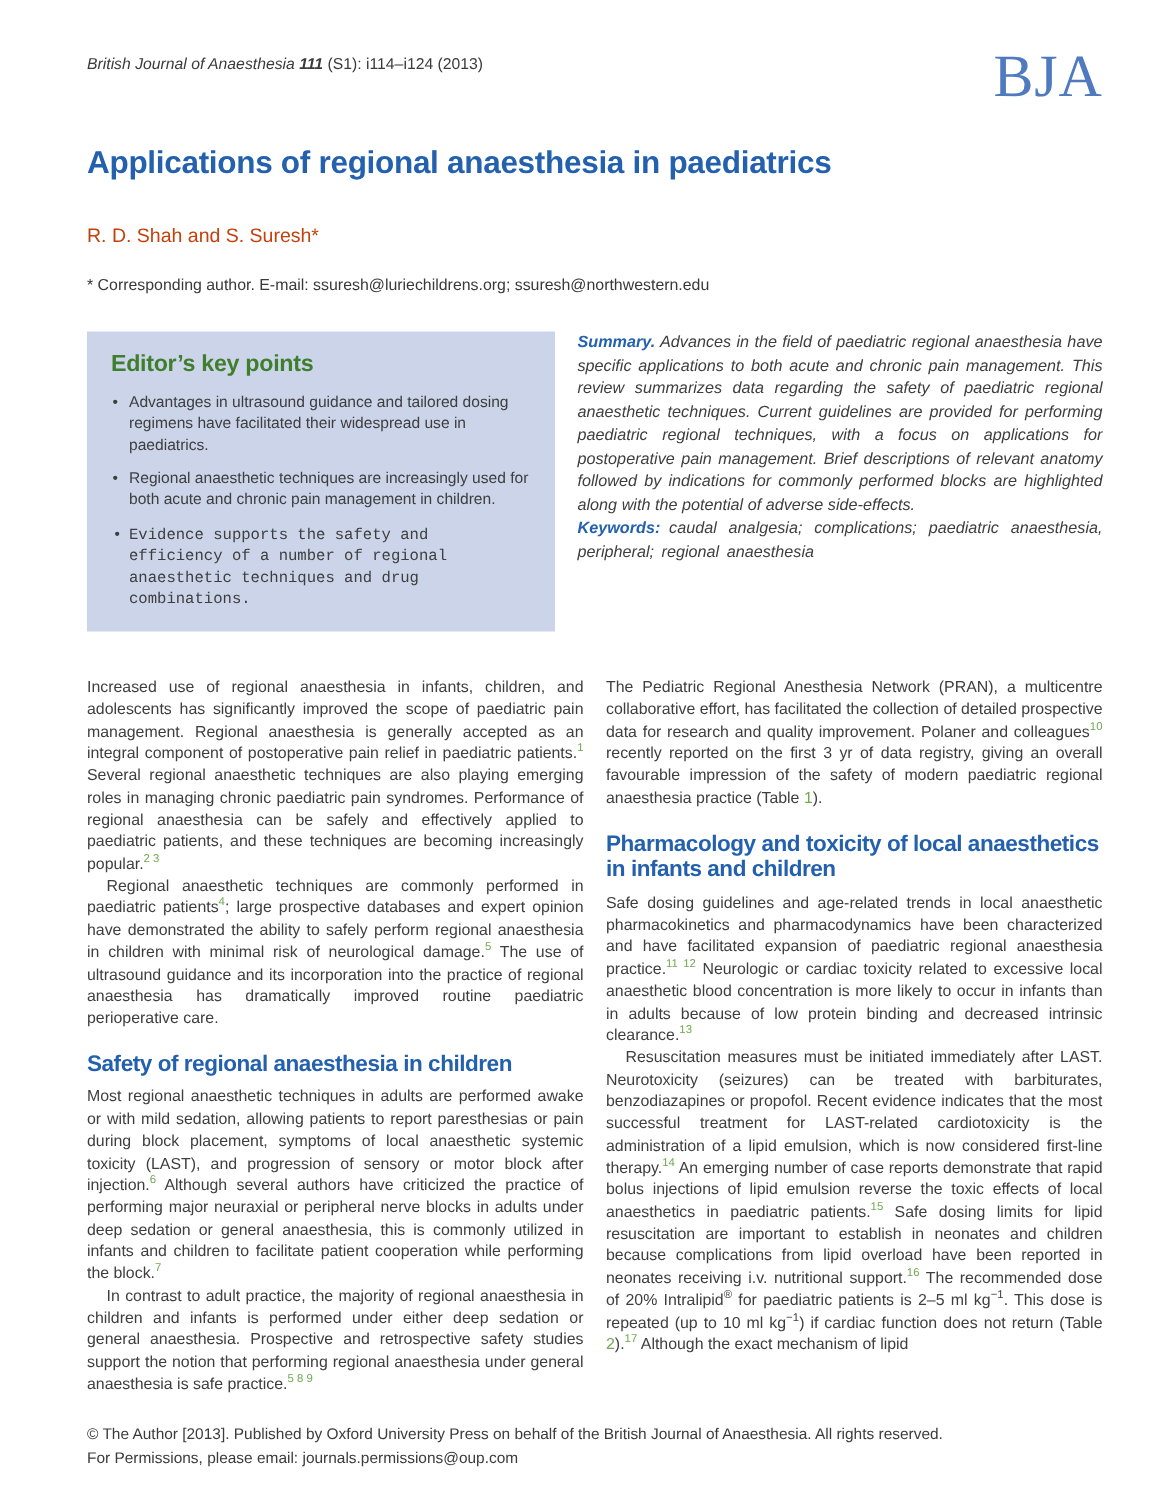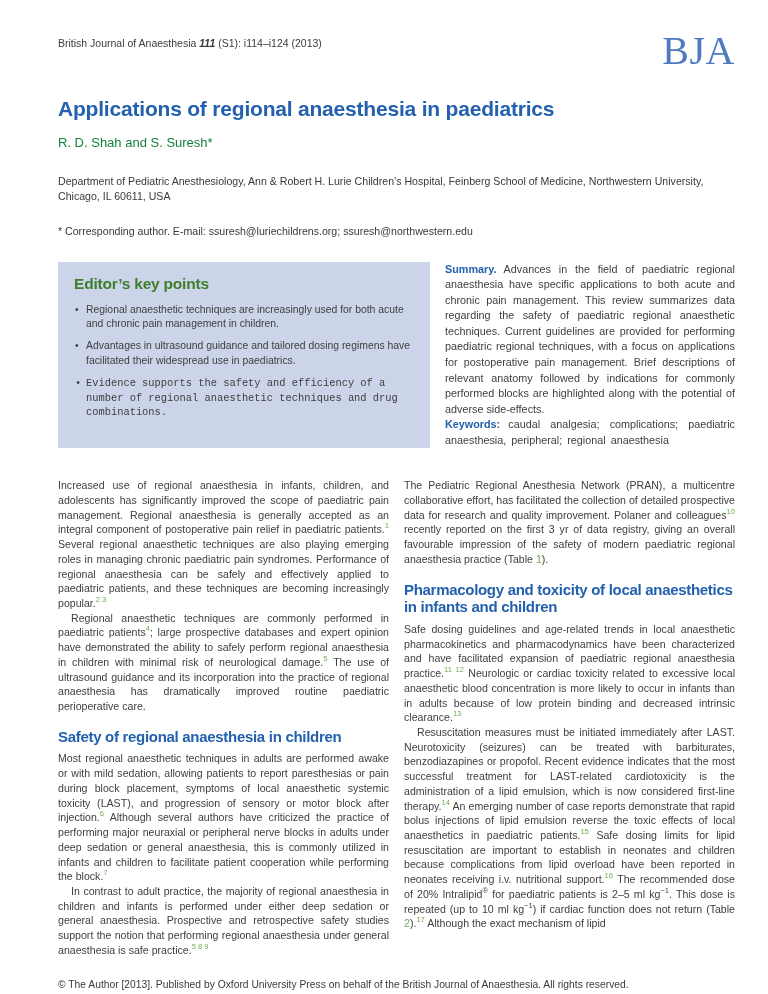--- a/index.html
+++ b/index.html
@@ -9,42 +9,42 @@
     position: relative;
     width: 768px; height: 994px;
     background: #ffffff;
     padding: 36px 33px 0 58px;
     overflow: hidden;
     color: #3e3e3e;
   }
   
   .header-row { display: flex; justify-content: space-between; align-items: flex-start; }
   .citation { font-size: 10.5px; line-height: 1.4; color: #3b3b3b; }
-  .journal-name { }
+  .journal-name { font-style: italic; }
   .vol-bold { font-weight: bold; font-style: italic; }
   .logo {
     font-family: "Liberation Serif", serif;
     font-size: 40px; line-height: 0.95;
     color: #4f7ac0; letter-spacing: 0.5px;
     margin-top: -4px;
   }
   
   .article-title { margin-top: 27px; font-size: 21px; font-weight: bold; color: #2360ae; letter-spacing: -0.2px; }
-  .authors { margin-top: 14px; font-size: 13px; color: #15803d; }
+  .authors { margin-top: 28px; font-size: 13px; color: #c2410c; }
   .affiliation { margin-top: 24px; font-size: 10.6px; line-height: 1.45; color: #393939; max-width: 672px; }
   .corresponding { margin-top: 20px; font-size: 10.6px; color: #393939; }
   
   .abstract-row { display: flex; gap: 15px; margin-top: 25px; }
-  .key-points-box { flex: none; width: 372px; background: #cbd4e9; padding: 13px 16px 14px 16px; }
+  .key-points-box { flex: none; width: 312px; background: #cbd4e9; padding: 13px 16px 14px 16px; }
   .key-points-heading { color: #3f7e2d; font-size: 15.5px; font-weight: bold; margin-bottom: 10px; letter-spacing: -0.2px; }
   .key-points-list { list-style: none; }
   .key-points-list li { position: relative; padding-left: 12px; font-size: 10.4px; line-height: 1.38; color: #3e3e3e; margin-bottom: 8px; }
   .key-points-list li:last-child { margin-bottom: 0; font-family: Liberation Mono, monospace; }
   .key-points-list li::before { content: "\2022"; position: absolute; left: 1px; top: 0; }
-  .abstract-text { flex: 1; font-size: 10.8px; line-height: 1.44; text-align: justify; color: #3e3e3e; }
+  .abstract-text { flex: 1; font-size: 10.8px; line-height: 1.44; text-align: justify; color: #3e3e3e; font-style: italic; }
   .lbl { font-weight: bold; color: #2360ae; }
   .keywords-para { }
   .keywords-para .kw-text { word-spacing: 2px; }
   
   .columns { display: flex; gap: 15px; margin-top: 30px; }
   .col { flex: 1; width: 331px; font-size: 10.6px; line-height: 1.39; text-align: justify; color: #3e3e3e; }
   .body-para { margin: 0; }
   .body-para.indent { text-indent: 13px; }
   .section-heading {
     color: #2360ae; font-size: 15px; font-weight: bold; line-height: 1.18;
@@ -64,29 +64,28 @@
 
   <div class="header-row">
     <div class="citation">
       <div><span class="journal-name">British Journal of Anaesthesia</span> <span class="vol-bold">111</span><span> (S1): i114–i124 (2013)</span></div>
     </div>
     <div class="logo">BJA</div>
   </div>
 
   <h1 class="article-title">Applications of regional anaesthesia in paediatrics</h1>
   <div class="authors">R. D. Shah and S. Suresh*</div>
-  <div class="affiliation">Department of Pediatric Anesthesiology, Ann &amp; Robert H. Lurie Children’s Hospital, Feinberg School of Medicine, Northwestern University, Chicago, IL 60611, USA</div>
   <div class="corresponding">* Corresponding author. E-mail: ssuresh@luriechildrens.org; ssuresh@northwestern.edu</div>
 
   <div class="abstract-row">
     <div class="key-points-box">
       <div class="key-points-heading">Editor’s key points</div>
       <ul class="key-points-list">
+        <li>Advantages in ultrasound guidance and tailored dosing regimens have facilitated their widespread use in paediatrics.</li>
         <li>Regional anaesthetic techniques are increasingly used for both acute and chronic pain management in children.</li>
-        <li>Advantages in ultrasound guidance and tailored dosing regimens have facilitated their widespread use in paediatrics.</li>
         <li>Evidence supports the safety and efficiency of a number of regional anaesthetic techniques and drug combinations.</li>
       </ul>
     </div>
     <div class="abstract-text">
       <p><span class="lbl">Summary.</span> <span>Advances in the field of paediatric regional anaesthesia have specific applications to both acute and chronic pain management. This review summarizes data regarding the safety of paediatric regional anaesthetic techniques. Current guidelines are provided for performing paediatric regional techniques, with a focus on applications for postoperative pain management. Brief descriptions of relevant anatomy followed by indications for commonly performed blocks are highlighted along with the potential of adverse side-effects.</span></p>
       <p class="keywords-para"><span class="lbl">Keywords:</span> <span class="kw-text">caudal analgesia; complications; paediatric anaesthesia, peripheral; regional anaesthesia</span></p>
     </div>
   </div>
 
   <div class="columns">

